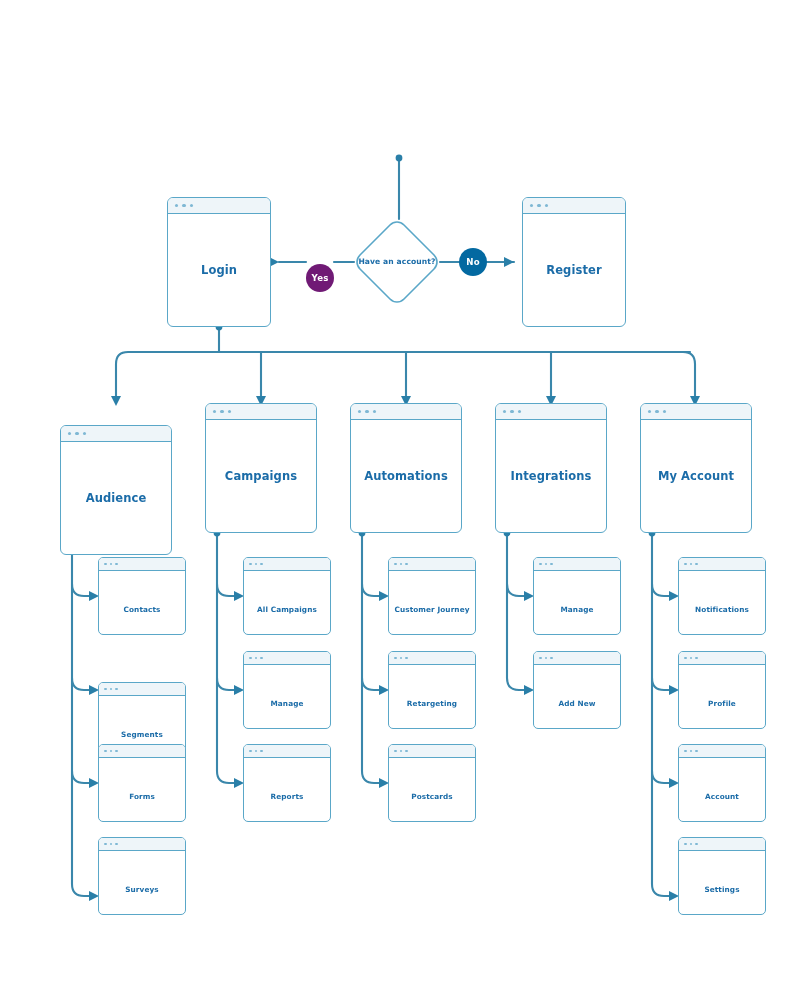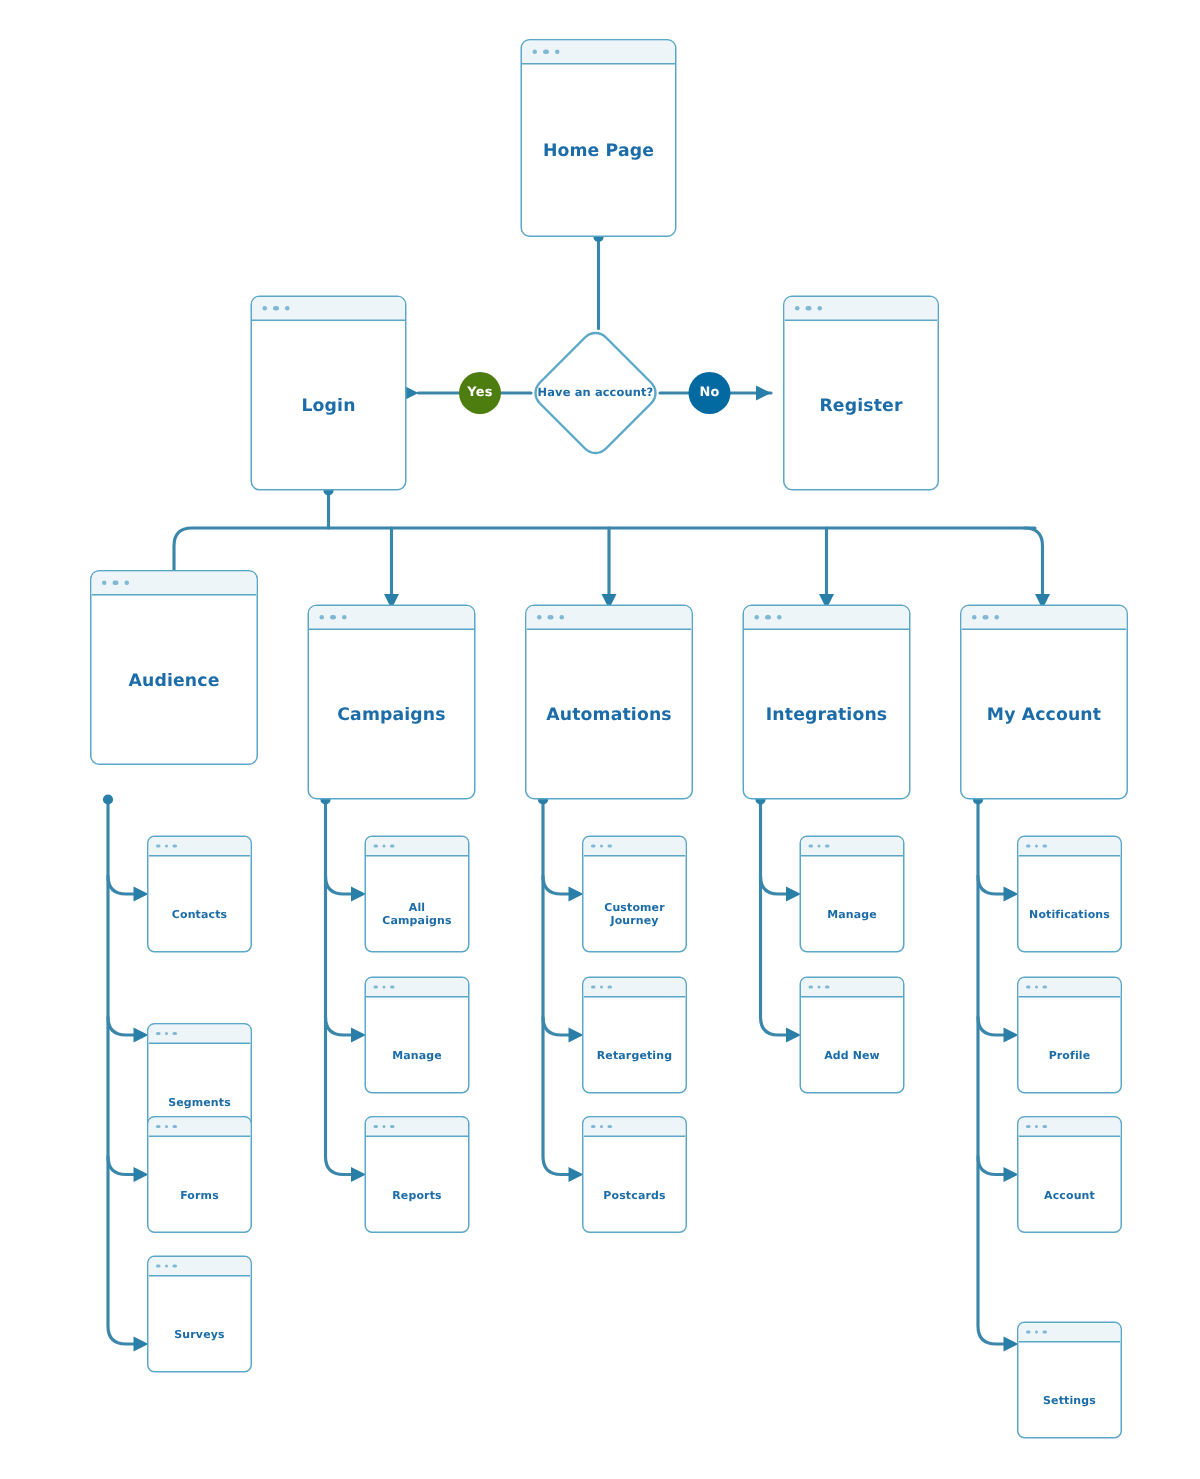--- a/index.html
+++ b/index.html
@@ -71,21 +71,21 @@
   .card.lvl1 .dot{ width:3.4px; height:3.4px; margin-right:4px; }
   .card.lvl1 .label{ font-size:11.5px; }
 
   
   .card.lvl2{ width:112px; height:130px; }
   .card.lvl2 .titlebar{ height:15px; padding-left:7px; }
   .card.lvl2 .dot{ width:3.4px; height:3.4px; margin-right:4px; }
   .card.lvl2 .label{ font-size:11.5px; }
 
   
-  .card.lvl3{ width:70px; height:78px; border-radius:5px;gap:15px; }
+  .card.lvl3{ width:88px; height:78px; border-radius:5px;gap:15px; }
   .card.lvl3 .titlebar{ height:12px; padding-left:5px; border-bottom-width:1.2px; }
   .card.lvl3 .dot{ width:2.6px; height:2.6px; margin-right:3px; }
   .card.lvl3 .label{ font-size:7.3px; }
 
   
   .diamond{
     position:absolute;
     z-index:3;
     width:86px;
     height:86px;
@@ -119,21 +119,21 @@
     width:28px; height:28px;
     border-radius:50%;
     display:flex;
     align-items:center;
     justify-content:center;
     color:#ffffff;
     font-size:8.6px;
     font-weight:bold;
     letter-spacing:.2px;
   }
-  .pill.yes{ background:#4d7c0f; left:306px; top:248px; }
+  .pill.yes{ background:#701a75; left:306px; top:264px; }
   .pill.no { background:#0369a1; left:459px; top:248px; }
 </style>
 </head>
 <body>
 
 <div id="canvas">
 
   <svg id="wires" viewBox="0 0 800 986" width="800" height="986" xmlns="http://www.w3.org/2000/svg">
     <g fill="none" stroke="#3a87ab" stroke-width="2.1" stroke-linecap="round">
 
@@ -211,32 +211,20 @@
       <circle cx="399" cy="158" r="3.4"></circle>
       <circle cx="219" cy="327" r="3.4"></circle>
       <circle cx="72" cy="533" r="3.4"></circle>
       <circle cx="217" cy="533" r="3.4"></circle>
       <circle cx="362" cy="533" r="3.4"></circle>
       <circle cx="507" cy="533" r="3.4"></circle>
       <circle cx="652" cy="533" r="3.4"></circle>
     </g>
   </svg>
 
-  <div class="card lvl1" style="left:347px;top:26px;height:132px;">
-    <div class="titlebar">
-      <div class="dots">
-        <span class="dot"></span>
-        <span class="dot"></span>
-        <span class="dot"></span>
-      </div>
-    </div>
-    <div class="body">
-      <span class="label">Home Page</span>
-    </div>
-  </div>
 
   <div class="card lvl1" style="left:167px;top:197px;height:130px;">
     <div class="titlebar">
       <div class="dots">
         <span class="dot"></span>
         <span class="dot"></span>
         <span class="dot"></span>
       </div>
     </div>
     <div class="body">
@@ -265,21 +253,21 @@
     <div class="dlabel">Have an account?</div>
   </div>
 
   <div class="pill yes">
     <span>Yes</span>
   </div>
   <div class="pill no">
     <span>No</span>
   </div>
 
-  <div class="card lvl2" style="left:60px;top:380px;">
+  <div class="card lvl2" style="left:60px;top:425px;">
     <div class="titlebar">
       <div class="dots">
         <span class="dot"></span>
         <span class="dot"></span>
         <span class="dot"></span>
       </div>
     </div>
     <div class="body">
       <span class="label">Audience</span>
     </div>
@@ -525,21 +513,21 @@
         <span class="dot"></span>
         <span class="dot"></span>
         <span class="dot"></span>
       </div>
     </div>
     <div class="body">
       <span class="label">Account</span>
     </div>
   </div>
 
-  <div class="card lvl3" style="left:678px;top:837px;margin-top:44px;">
+  <div class="card lvl3" style="left:678px;top:837px;">
     <div class="titlebar">
       <div class="dots">
         <span class="dot"></span>
         <span class="dot"></span>
         <span class="dot"></span>
       </div>
     </div>
     <div class="body">
       <span class="label">Settings</span>
     </div>

